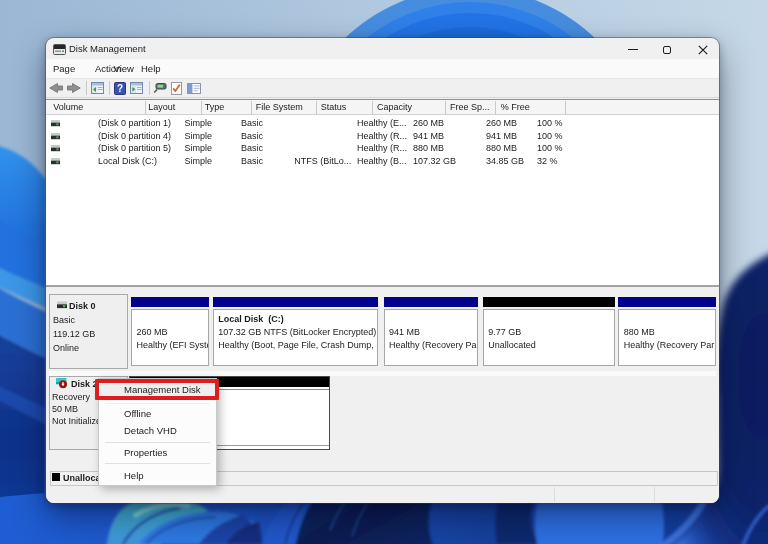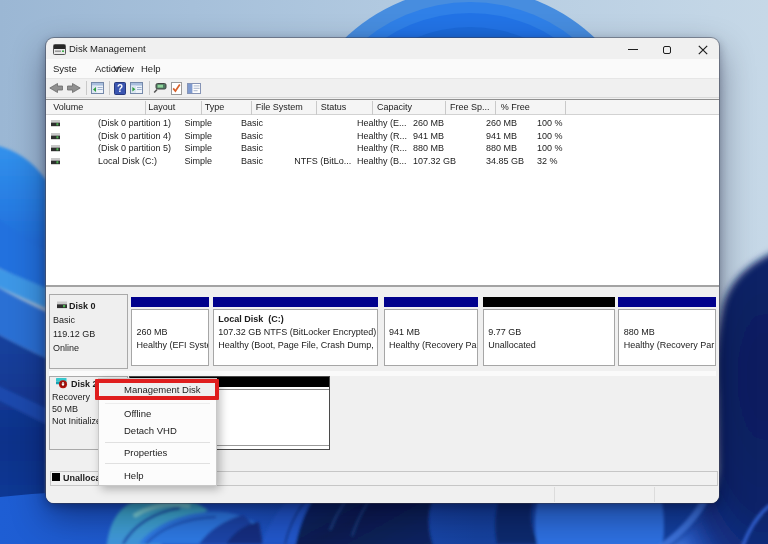--- a/index.html
+++ b/index.html
@@ -109,21 +109,21 @@
     <rect x="9" y="6.4" width="2" height="1.6" fill="#3fae49"></rect>
   </svg>
   <div class="t" style="left:23px;top:0;height:22px;line-height:22px;font-size:9.5px;">Disk Management</div>
   <div class="a" style="left:581.5px;top:10.6px;width:10px;height:1.2px;background:#1f1f1f"></div>
   <div class="a" style="left:616.8px;top:7.6px;width:8.4px;height:8.4px;border:1.2px solid #1f1f1f;border-radius:2px;box-sizing:border-box"></div>
   <svg class="a" style="left:651.5px;top:6.8px" width="10" height="10" viewBox="0 0 10 10">
         <path d="M0.8,0.8 L9.2,9.2 M9.2,0.8 L0.8,9.2" stroke="#1f1f1f" stroke-width="1.2" fill="none"></path>
       </svg>
 
   <div class="a" style="left:0;top:21px;width:673px;height:19px;background:#fafafa"></div>
-  <div class="t" style="left:7px;top:22px;height:18px;line-height:18px;font-size:9.5px;">Syste</div>
+  <div class="t" style="left:7px;top:22px;height:18px;line-height:18px;font-size:9.5px;">Page</div>
   <div class="t" style="left:49px;top:22px;height:18px;line-height:18px;font-size:9.5px;">Action</div>
   <div class="t" style="left:67.5px;top:22px;height:18px;line-height:18px;font-size:9.5px;">View</div>
   <div class="t" style="left:95px;top:22px;height:18px;line-height:18px;font-size:9.5px;">Help</div>
 
   <div class="a" style="left:0;top:40px;width:673px;height:1px;background:#e6e6e6"></div>
   <div class="a" style="left:0;top:58.5px;width:673px;height:1px;background:#d9d9d9"></div>
   <svg class="a" style="left:3px;top:44.5px" width="14" height="10" viewBox="0 0 14 10">
         <path d="M8.5,0.5 L8.5,3 L13.5,3 L13.5,7 L8.5,7 L8.5,9.5 L0.8,5 Z" fill="#909090" stroke="#6b6b6b" stroke-width="0.8"></path>
       </svg>
   <svg class="a" style="left:20.5px;top:44.5px" width="14" height="10" viewBox="0 0 14 10">

